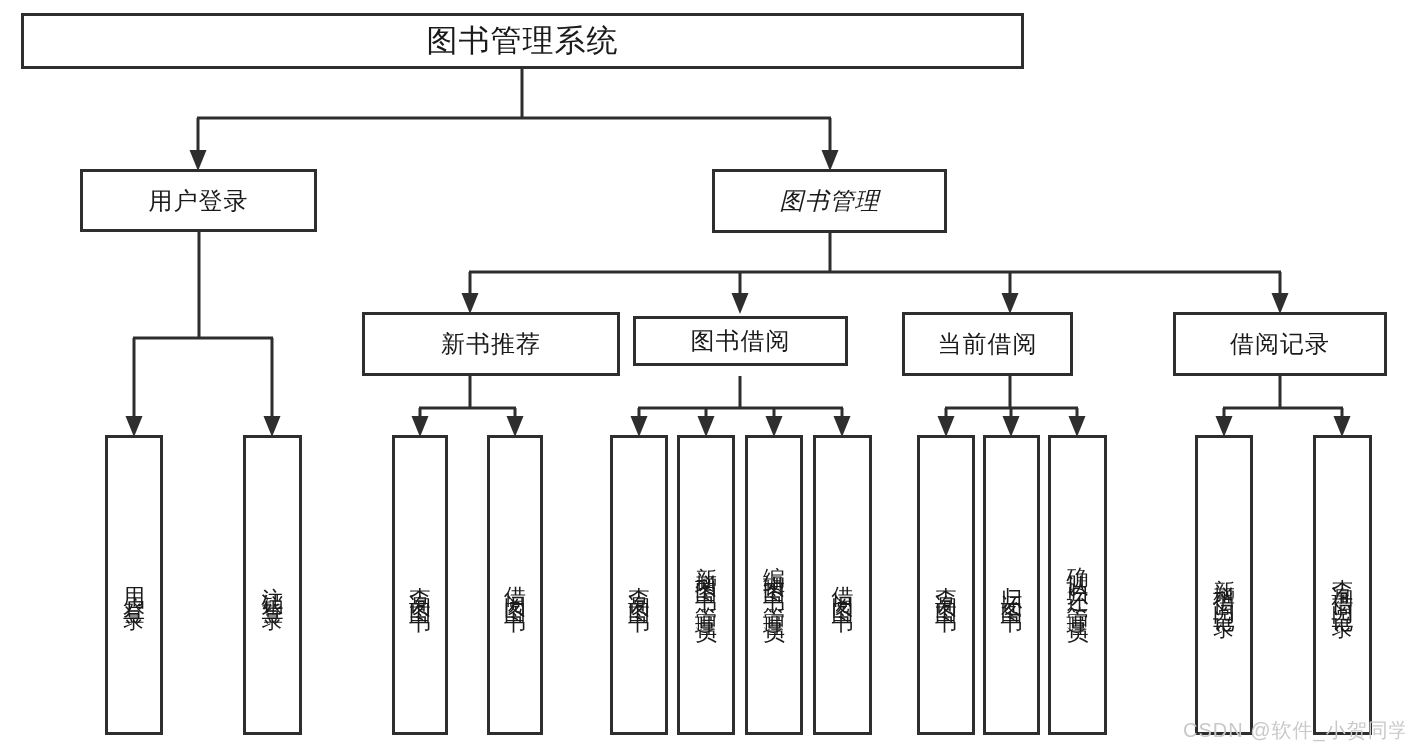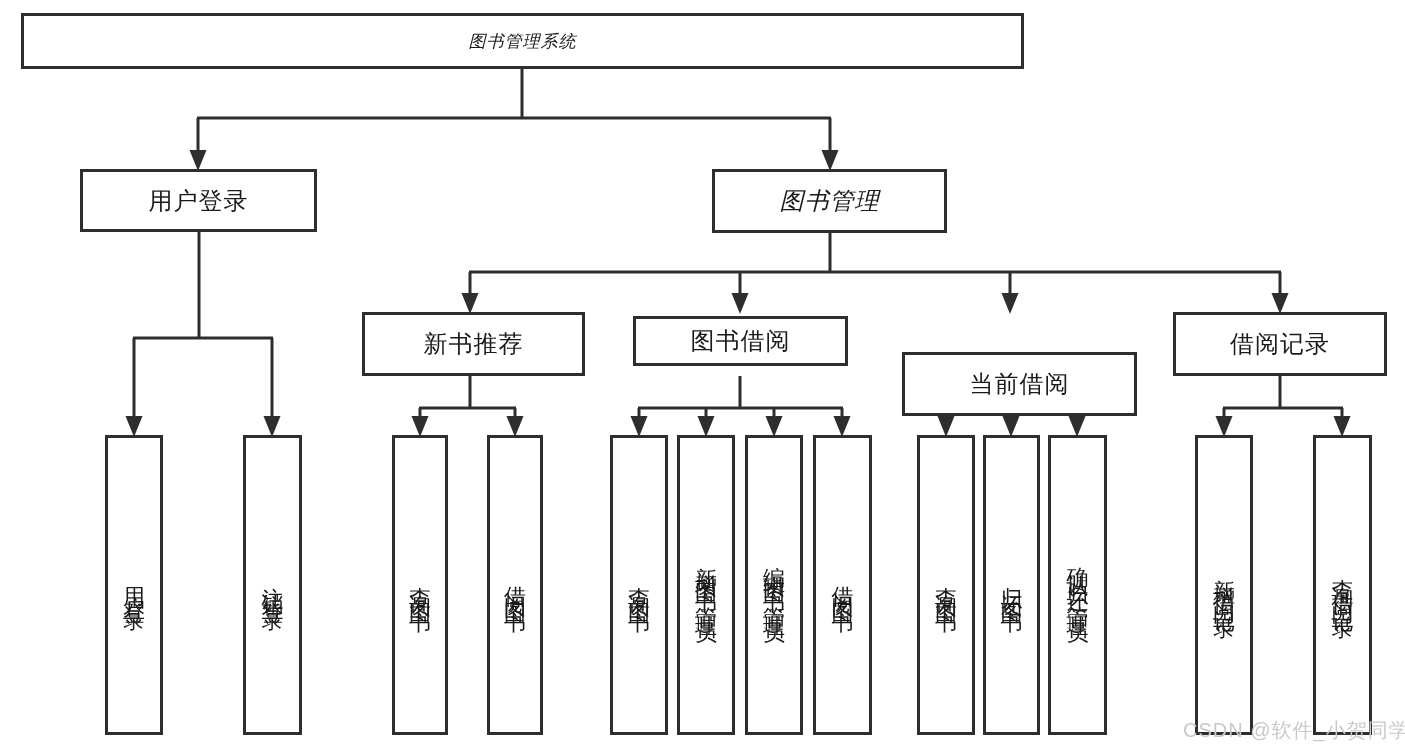--- a/index.html
+++ b/index.html
@@ -14,21 +14,21 @@
   .wires{position:absolute;left:0;top:0;z-index:1;}
   .box{
     position:absolute;
     box-sizing:border-box;
     border:3px solid #2e2e2e;
     background:#ffffff;
     display:flex;align-items:center;justify-content:center;
     z-index:2;
   }
   .hbox{font-size:24px;letter-spacing:1px;}
-  .hbox.root{font-size:17px;font-style:italic;}
+  .hbox.root{font-size:31px;}
   .vbox span{
     writing-mode:vertical-rl;
     text-orientation:mixed;
     font-size:22px;
     letter-spacing:8px;
     line-height:1;
     white-space:nowrap;
   }
   .watermark{
     position:absolute;
@@ -76,23 +76,23 @@
       <polygon points="1215.5,416 1232.5,416 1224,437"></polygon>
       <polygon points="1333.5,416 1350.5,416 1342,437"></polygon>
     </g>
   </svg>
 
   <div class="box hbox root" style="left:21px;top:13px;width:1003px;height:56px;">图书管理系统</div>
 
   <div class="box hbox" style="left:80px;top:169px;width:237px;height:63px;">用户登录</div>
   <div class="box hbox" style="left:712px;top:169px;width:235px;height:64px;font-style:italic;">图书管理</div>
 
-  <div class="box hbox" style="left:362px;top:312px;width:223px;height:64px;">新书推荐</div>
+  <div class="box hbox" style="left:362px;top:312px;width:258px;height:64px;">新书推荐</div>
   <div class="box hbox" style="left:633px;top:316px;width:215px;height:50px;">图书借阅</div>
-  <div class="box hbox" style="left:902px;top:312px;width:235px;height:64px;margin-top:40px;">当前借阅</div>
+  <div class="box hbox" style="left:902px;top:312px;width:171px;height:64px;">当前借阅</div>
   <div class="box hbox" style="left:1173px;top:312px;width:214px;height:64px;">借阅记录</div>
 
   <div class="box vbox" style="left:105px;top:435px;width:58px;height:300px;">
     <span>用户登录</span>
   </div>
   <div class="box vbox" style="left:243px;top:435px;width:59px;height:300px;">
     <span>注销登录</span>
   </div>
 
   <div class="box vbox" style="left:392px;top:435px;width:56px;height:300px;">

